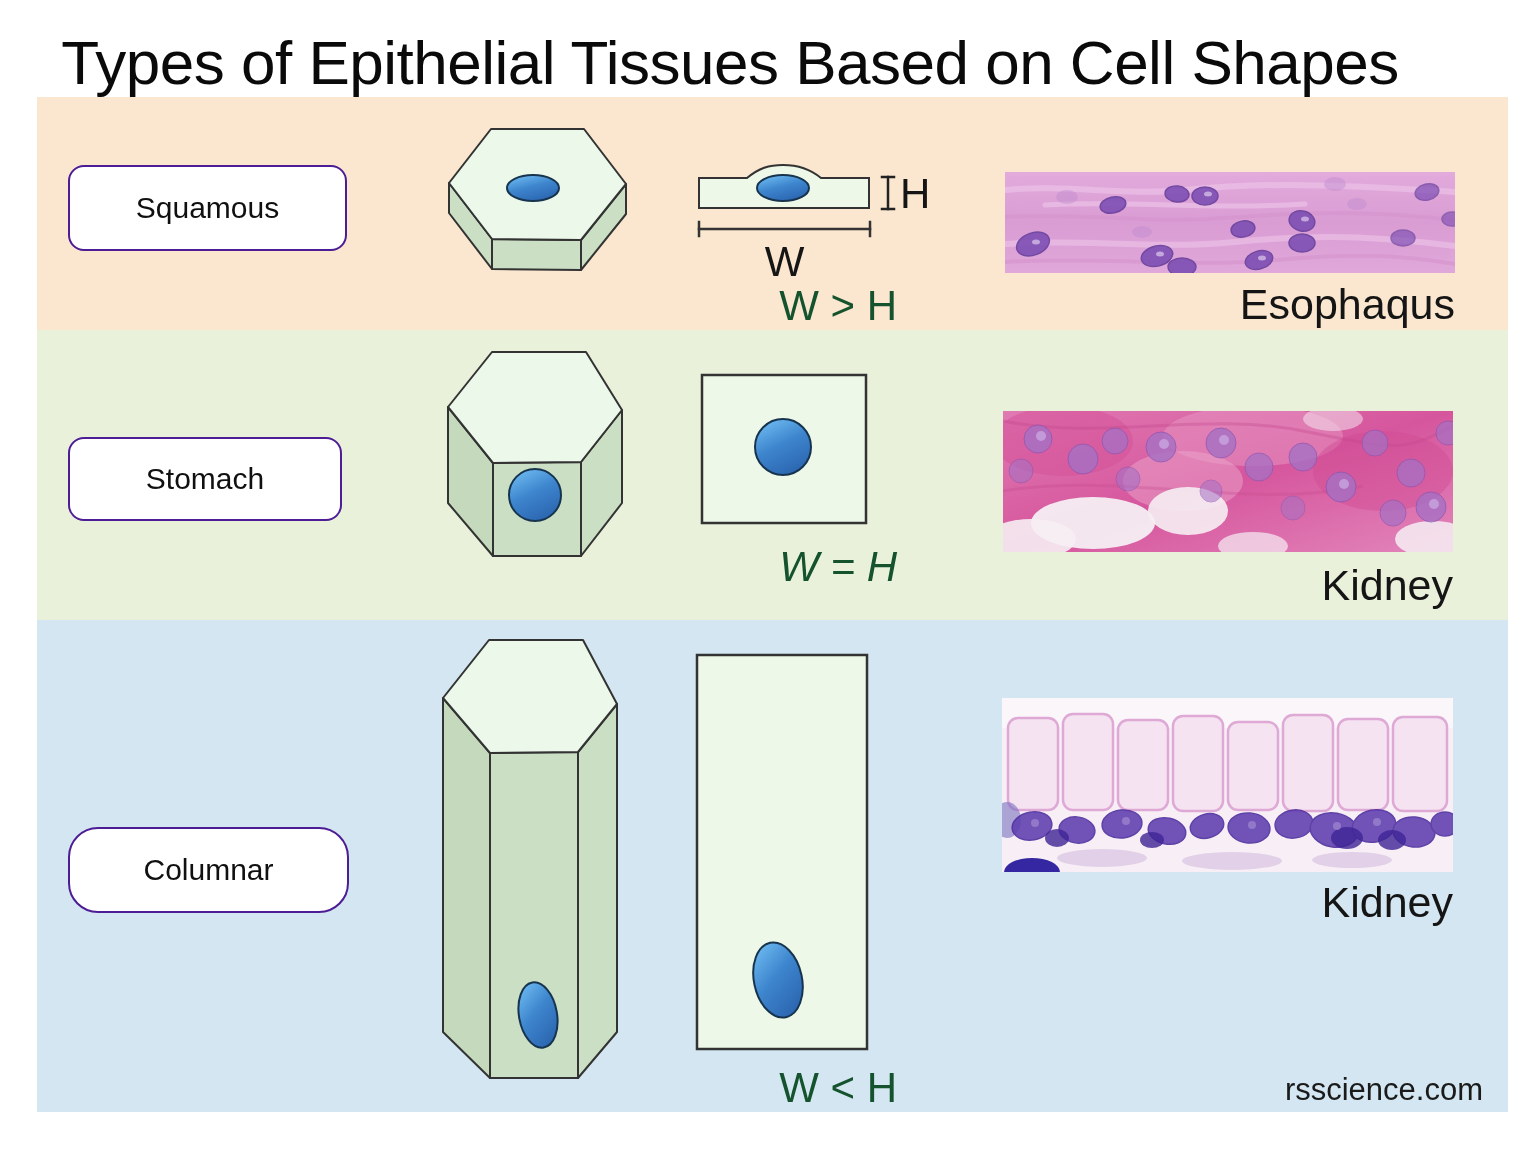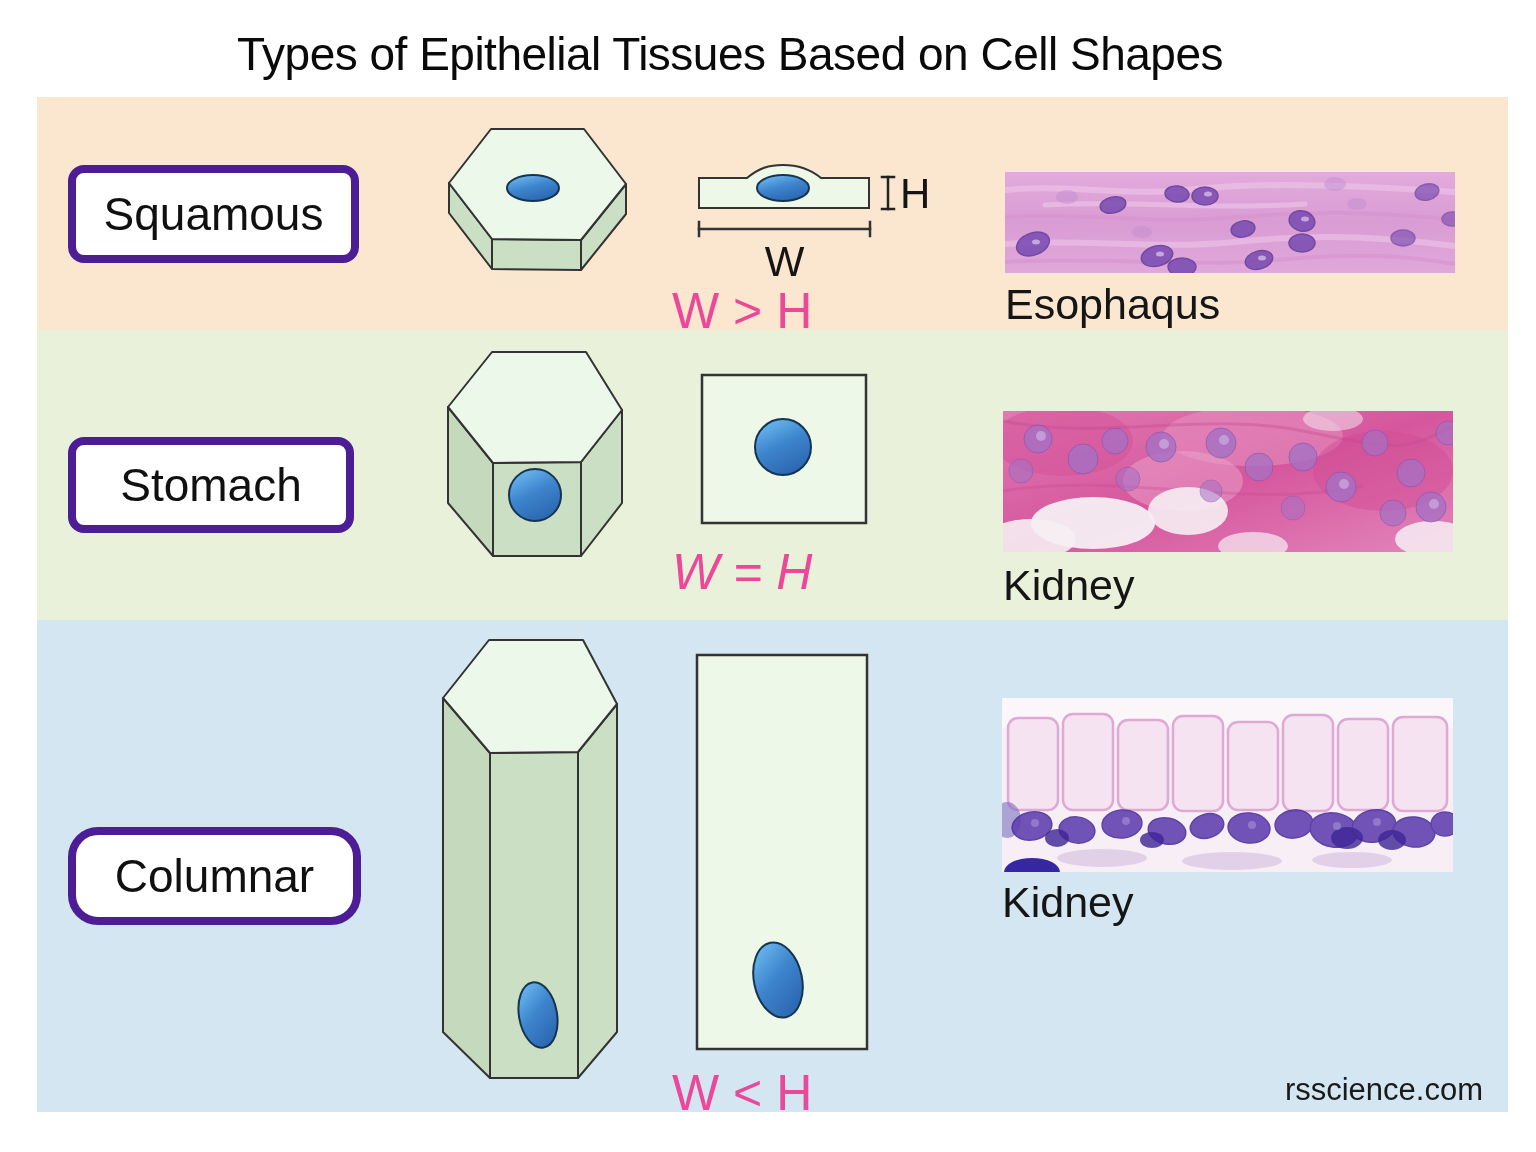--- a/index.html
+++ b/index.html
@@ -3,28 +3,28 @@
 <meta charset="utf-8">
 <style>
   html,body{margin:0;padding:0;background:#ffffff;}
   .page{position:relative;width:1536px;height:1152px;background:#ffffff;
         font-family:"Liberation Sans",sans-serif;overflow:hidden;color:#0d0d0d;}
   .abs{position:absolute;}
   .band{position:absolute;left:37px;width:1471px;}
   .band-squamous{top:97px;height:233px;background:#fbe7cf;}
   .band-cuboidal{top:330px;height:290px;background:#eaf1db;}
   .band-columnar{top:620px;height:492px;background:#d3e6f1;}
-  .title{top:27px;left:0;width:1460px;text-align:center;font-size:46px;
+  .title{top:27px;left:0;width:1460px;text-align:center;font-size:62px;
          letter-spacing:-0.5px;color:#0a0a0a;}
   .rowlabel{display:flex;align-items:center;justify-content:center;
-            background:#ffffff;border:8px solid #4c1d95;border-radius:16px;
-            font-size:46px;color:#101010;}
-  .dimnote{font-size:50px;text-align:left;color:#ec4899;}
+            background:#ffffff;border:2px solid #4c1d95;border-radius:16px;
+            font-size:30px;color:#101010;}
+  .dimnote{font-size:42px;text-align:right;color:#14532d;}
   .measure-letter{font-size:42px;color:#151515;}
-  .example-label{font-size:43px;text-align:left;color:#151515;}
+  .example-label{font-size:43px;text-align:right;color:#151515;}
   .watermark{font-size:31px;text-align:right;color:#1a1a1a;}
   svg{display:block;}
 </style>
 </head>
 <body>
 
 <div class="page">
 
   <svg width="0" height="0" style="position:absolute">
     <defs>

